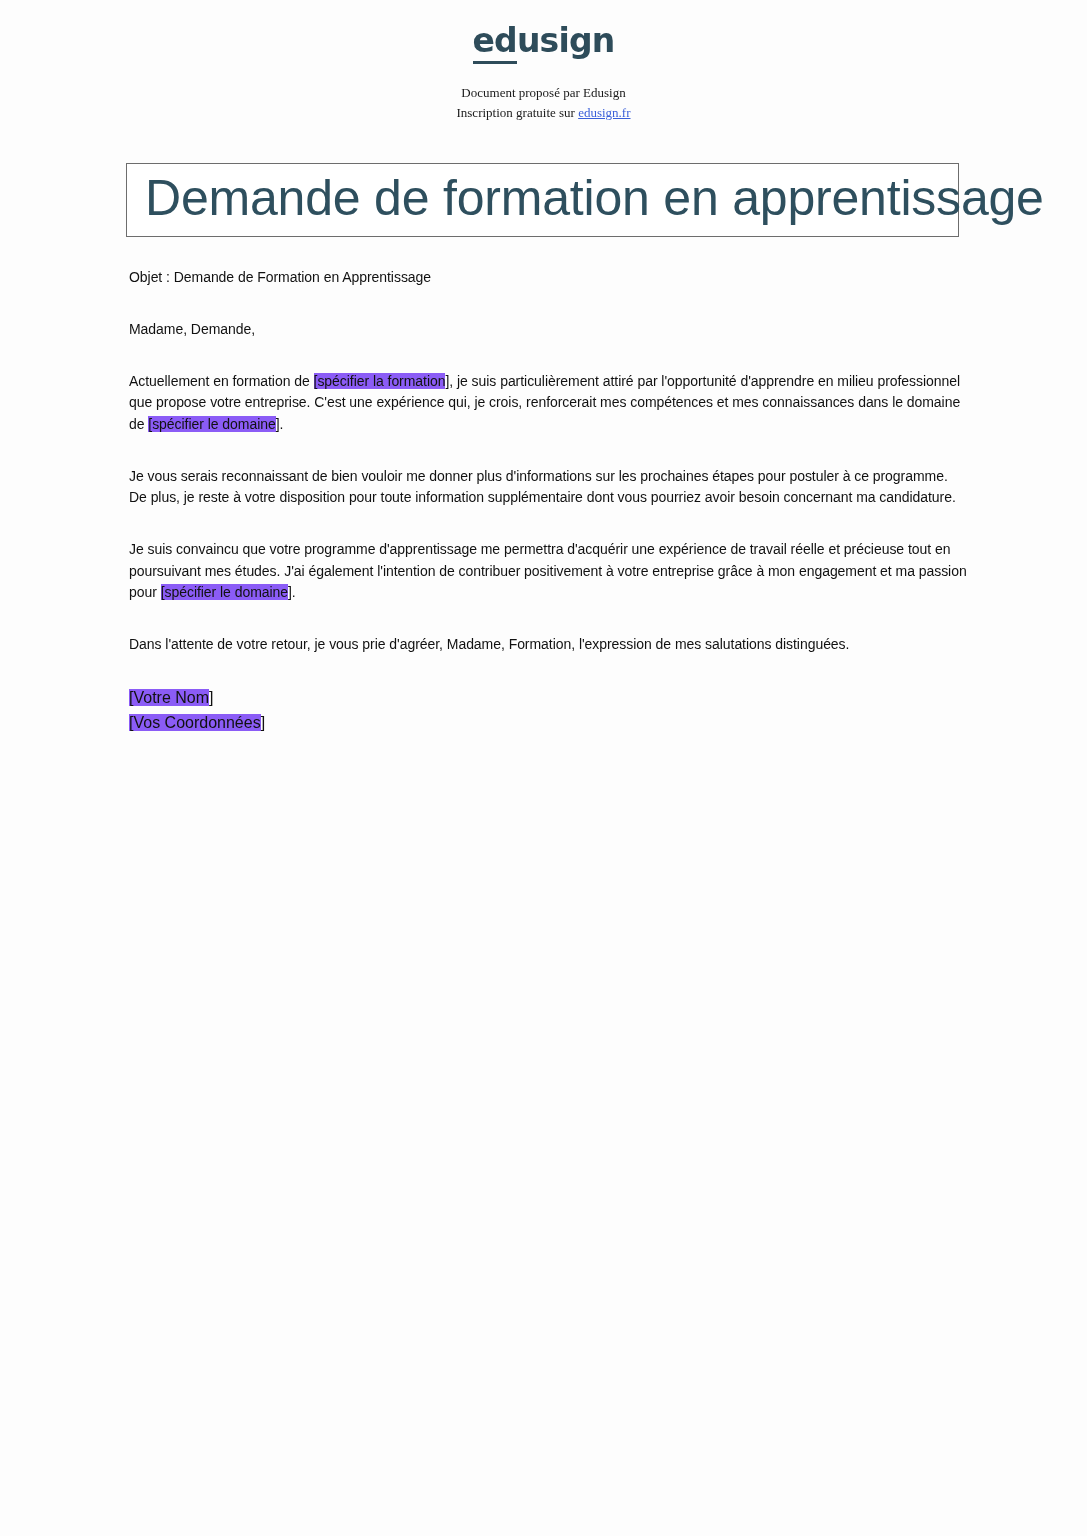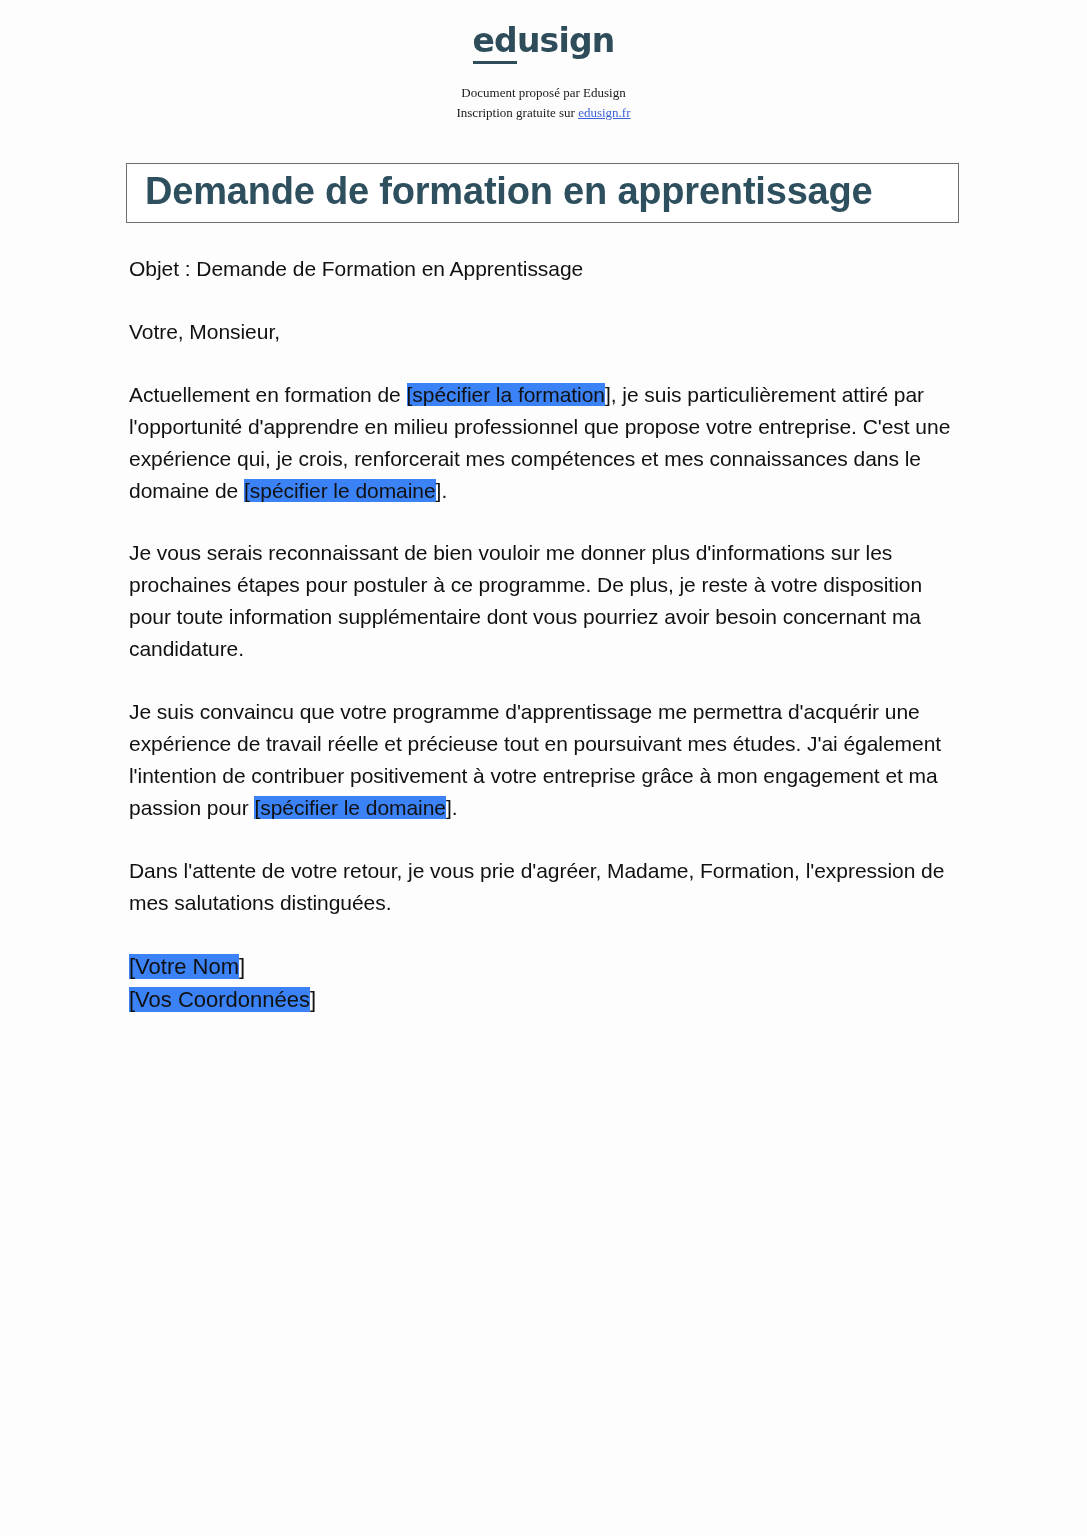--- a/index.html
+++ b/index.html
@@ -63,48 +63,48 @@
     padding: 0 128px 0 126px;
   }
   .title-box {
     border: 1px solid #6d6d6d;
     background: #ffffff;
     box-sizing: border-box;
     padding: 6px 18px 10px 18px;
   }
   .doc-title {
     font-family: "Liberation Sans", sans-serif;
-    font-size: 38px;
-    font-weight: 700;
+    font-size: 50px;
+    font-weight: 400;
     color: #2e4f5e;
     line-height: 1.12;
     letter-spacing: -0.2px;
     white-space: nowrap;
   }
 
   
   .body-wrap {
     padding: 0 120px 0 129px;
     margin-top: 30px;
   }
   p.para {
     margin: 0 0 31px 0;
-    font-size: 21px;
+    font-size: 14px;
     line-height: 1.52;
     color: #111111;
     letter-spacing: -0.05px;
   }
   .hl {
-    background: #3b82f6;
+    background: #8b5cf6;
     box-decoration-break: clone;
     -webkit-box-decoration-break: clone;
   }
   .sig-line {
     margin: 0;
-    font-size: 22px;
+    font-size: 16px;
     line-height: 1.52;
     color: #111111;
   }
   .sig-block {
     margin-top: 0;
   }
 </style>
 </head>
 <body>
 
@@ -122,21 +122,21 @@
   <div class="title-wrap">
     <div class="title-box">
       <div class="doc-title">Demande de formation en apprentissage</div>
     </div>
   </div>
 
   <div class="body-wrap">
 
     <p class="para">Objet : Demande de Formation en Apprentissage</p>
 
-    <p class="para">Votre, Monsieur,</p>
+    <p class="para">Madame, Demande,</p>
 
 
     <p class="para"><span>Actuellement en formation de </span><span class="hl">[spécifier la formation</span><span>], je suis particulièrement attiré par l'opportunité d'apprendre en milieu professionnel que propose votre entreprise. C'est une expérience qui, je crois, renforcerait mes compétences et mes connaissances dans le domaine de </span><span class="hl">[spécifier le domaine</span><span>].</span></p>
 
     <p class="para">Je vous serais reconnaissant de bien vouloir me donner plus d'informations sur les prochaines étapes pour postuler à ce programme. De plus, je reste à votre disposition pour toute information supplémentaire dont vous pourriez avoir besoin concernant ma candidature.</p>
 
     <p class="para"><span>Je suis convaincu que votre programme d'apprentissage me permettra d'acquérir une expérience de travail réelle et précieuse tout en poursuivant mes études. J'ai également l'intention de contribuer positivement à votre entreprise grâce à mon engagement et ma passion pour </span><span class="hl">[spécifier le domaine</span><span>].</span></p>
 
 
     <p class="para">Dans l'attente de votre retour, je vous prie d'agréer, Madame, Formation, l'expression de mes salutations distinguées.</p>

